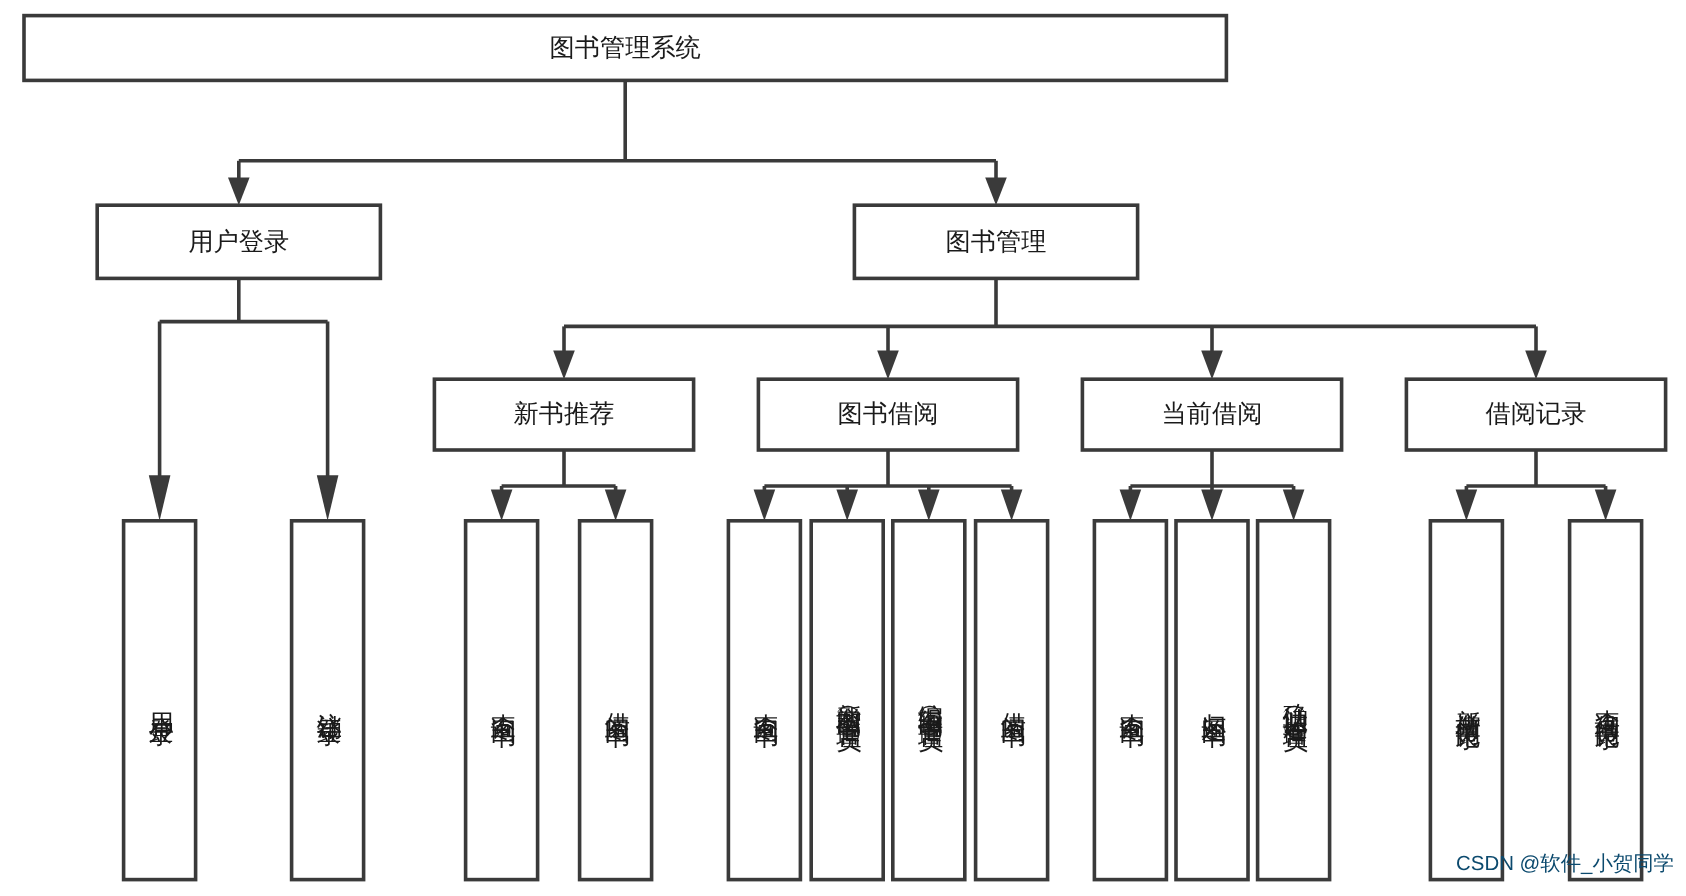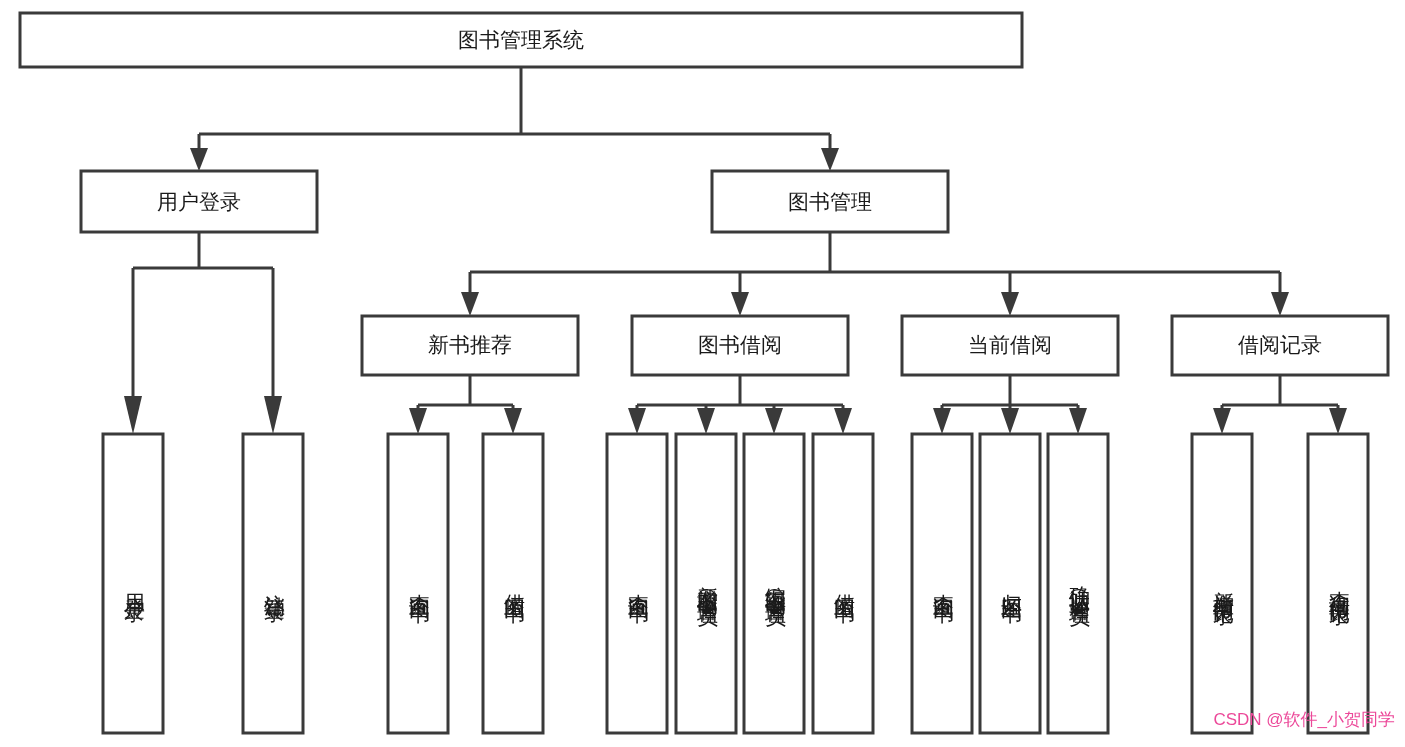--- a/index.html
+++ b/index.html
@@ -55,21 +55,21 @@
     letter-spacing: 3px;
     dominant-baseline: middle;
     text-anchor: middle;
   }
   .watermark-text {
     position: absolute;
     right: 10px;
     bottom: 4px;
     font-family: "Liberation Sans", "DejaVu Sans", sans-serif;
     font-size: 17px;
-    color: #ec4899;
+    color: #0c4a6e;
     white-space: nowrap;
     user-select: none;
   }
 </style>
 </head>
 <body>
 
 <div id="diagram-root">
 
   <svg class="diagram-svg" viewBox="0 0 1405 747">

